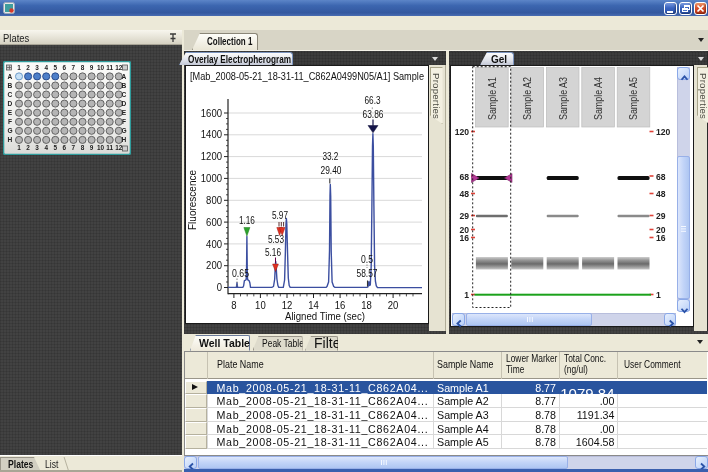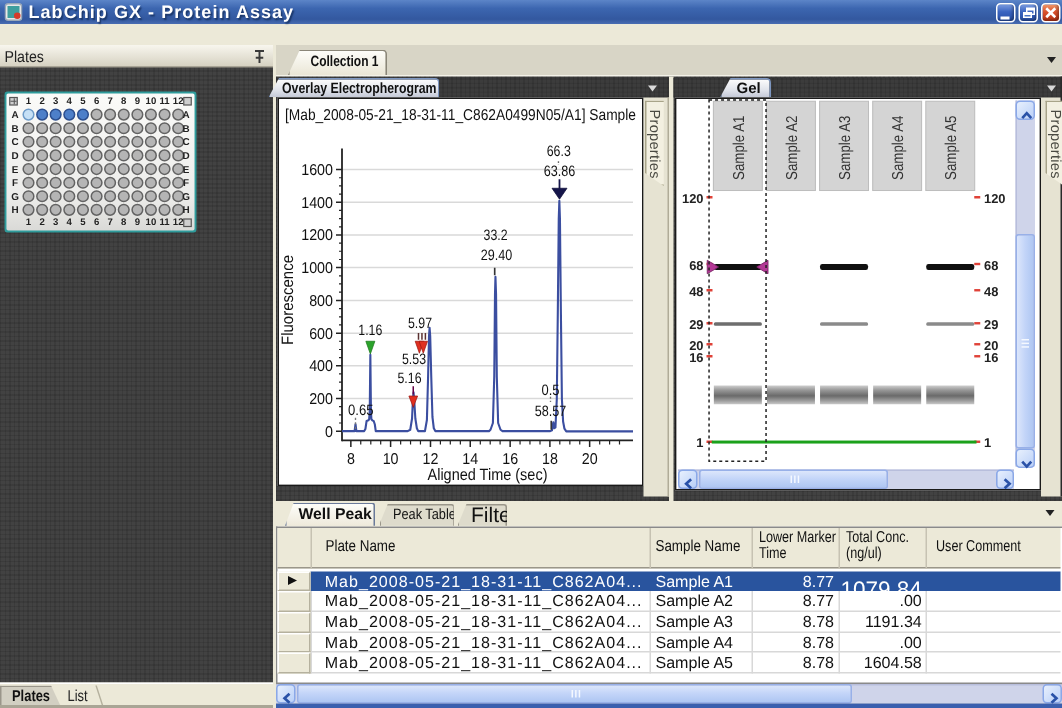--- a/index.html
+++ b/index.html
@@ -13,21 +13,20 @@
 .btab{position:absolute;top:1px;height:16px;font-size:11px;line-height:15px;padding:0 0 0 8px;color:#111;background:#dedbcc;border:1px solid #9a968a;border-bottom:none;border-radius:2px 2px 0 0;white-space:nowrap;overflow:visible}
 .btab i{display:inline-block}
 </style></head><body>
 <div id="win">
 <div class="abs" style="left:0;top:0;width:708px;height:16px;background:linear-gradient(#5c85c8,#3c66b0 35%,#33589f 80%,#486cb2)">
 <svg class="abs" width="12" height="12" style="left:3px;top:2px">
         <rect x="0.5" y="0.5" width="11" height="11" rx="2" fill="#e8e8e8" stroke="#9aa8b8"></rect>
         <rect x="2" y="2" width="8" height="8" fill="#3e9e9e"></rect>
         <circle cx="8.5" cy="8.5" r="2.2" fill="#d43a2a"></circle>
       </svg>
-<div class="abs" style="left:19px;top:1px;font-size:12px;font-weight:bold;letter-spacing:0.7px;color:#fff;text-shadow:1px 1px 1px #1a3668">LabChip GX - Protein Assay</div>
 <div class="abs" style="left:663.5px;top:1.5px;width:13.5px;height:13.5px;border:1px solid #fff;border-radius:3px;background:linear-gradient(#7a9be0,#3a64c0 45%,#2850a8);box-shadow:inset -1px -1px 2px rgba(0,0,0,.35)">
         <div class="abs" style="left:2.5px;top:8px;width:6px;height:2px;background:#fff"></div>
       </div>
 <div class="abs" style="left:678.5px;top:1.5px;width:13.5px;height:13.5px;border:1px solid #fff;border-radius:3px;background:linear-gradient(#7a9be0,#3a64c0 45%,#2850a8);box-shadow:inset -1px -1px 2px rgba(0,0,0,.35)">
         <div class="abs" style="left:4.5px;top:2.5px;width:5.5px;height:4.5px;border:1px solid #fff;border-top-width:2px"></div>
         <div class="abs" style="left:2.5px;top:5px;width:5.5px;height:4.5px;border:1px solid #fff;border-top-width:2px;background:#4a74c4"></div>
       </div>
 <div class="abs" style="left:693.5px;top:1.5px;width:13.5px;height:13.5px;border:1px solid #fff;border-radius:3px;background:linear-gradient(#f0986a,#d9512d 45%,#b83214);box-shadow:inset -1px -1px 2px rgba(0,0,0,.35)">
         <svg width="11" height="11" style="position:absolute;left:0.5px;top:0.5px">
           <path d="M2.5 2.5 L8.5 8.5 M8.5 2.5 L2.5 8.5" stroke="#fff" stroke-width="1.7"></path>
@@ -427,21 +426,21 @@
     </div>
 <div class="abs" style="left:663.5px;top:312.5px;width:12.5px;height:13px;background:linear-gradient(135deg,#e8f0fd,#bad0f8);border:1px solid #8aa8e8;border-radius:3px"><svg width="10.5" height="11">
         <path d="M4.75 3.5 L8.05 6.5 L4.75 9.5" fill="none" stroke="#2a52a8" stroke-width="1.8"></path>
       </svg></div>
 <div class="abs" style="left:694px;top:65px;width:14px;height:266px;background:#e6e3d2"></div>
 <div class="abs" style="left:707px;top:51px;width:1px;height:280px;background:#2a2a2a"></div>
 <div class="vtab" style="left:696.5px;top:67px;height:57px">
       <span>Properties</span>
     </div>
 <div class="abs" style="left:184px;top:334px;width:524px;height:16.5px;background:#ece9d8"></div>
-<div class="btab" style="left:190px;top:334.5px;width:60px;background:linear-gradient(#fdfdf9,#eee9da);border-color:#6a7a9a;clip-path:polygon(6px 0,100% 0,100% 100%,0 100%)"><i style="font-style:normal;font-weight:bold;font-size:10.5px">Well Peak</i></div>
+<div class="btab" style="left:190px;top:334.5px;width:60px;background:linear-gradient(#fdfdf9,#eee9da);border-color:#6a7a9a;clip-path:polygon(6px 0,100% 0,100% 100%,0 100%)"><i style="font-style:normal;font-weight:bold;font-size:10.5px">Well Table</i></div>
 <div class="btab" style="left:252.5px;top:336px;width:50px;height:14.5px;line-height:13px;clip-path:polygon(6px 0,100% 0,100% 100%,0 100%)"><i style="font-style:normal;font-size:10px;display:inline-block;transform:scaleX(0.85);transform-origin:0 0">Peak Table</i></div>
 <div class="btab" style="left:305px;top:336px;width:33px;height:14.5px;line-height:13px;clip-path:polygon(6px 0,100% 0,100% 100%,0 100%)"><i style="font-style:normal;font-size:14px">Filter</i></div>
 <div style="position:absolute;left:696.5px;top:339.5px;width:0;height:0;border-left:3.5px solid transparent;border-right:3.5px solid transparent;border-top:4px solid #222"></div>
 <div class="abs" style="left:184px;top:350.5px;width:524px;height:105px;background:#fff;border:1px solid #8a8a8a;border-right:none"></div>
 <div class="abs" style="left:185px;top:351.5px;width:522px;height:27.5px;background:#ece9d8;border-bottom:1px solid #9a968a"></div>
 <div class="abs" style="left:206.5px;top:351.5px;width:1px;height:27.5px;background:#c6c2b2"></div>
 <div class="abs" style="left:433px;top:351.5px;width:1px;height:27.5px;background:#c6c2b2"></div>
 <div class="abs" style="left:501px;top:351.5px;width:1px;height:27.5px;background:#c6c2b2"></div>
 <div class="abs" style="left:559px;top:351.5px;width:1px;height:27.5px;background:#c6c2b2"></div>
 <div class="abs" style="left:617px;top:351.5px;width:1px;height:27.5px;background:#c6c2b2"></div>

